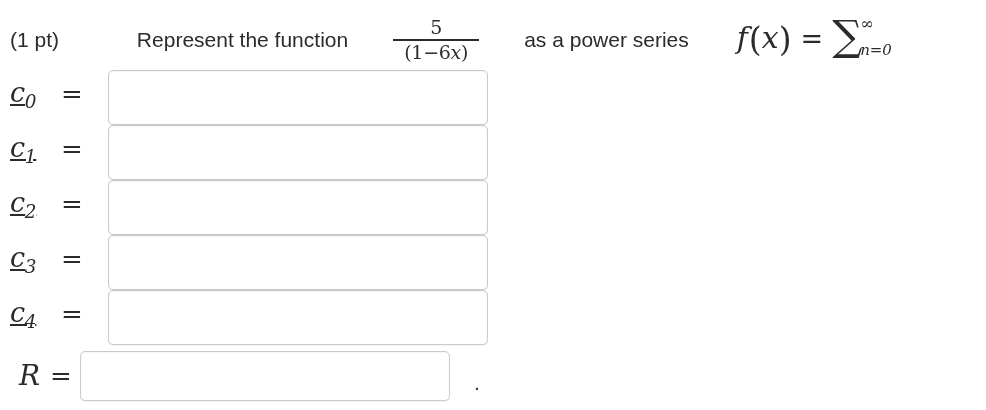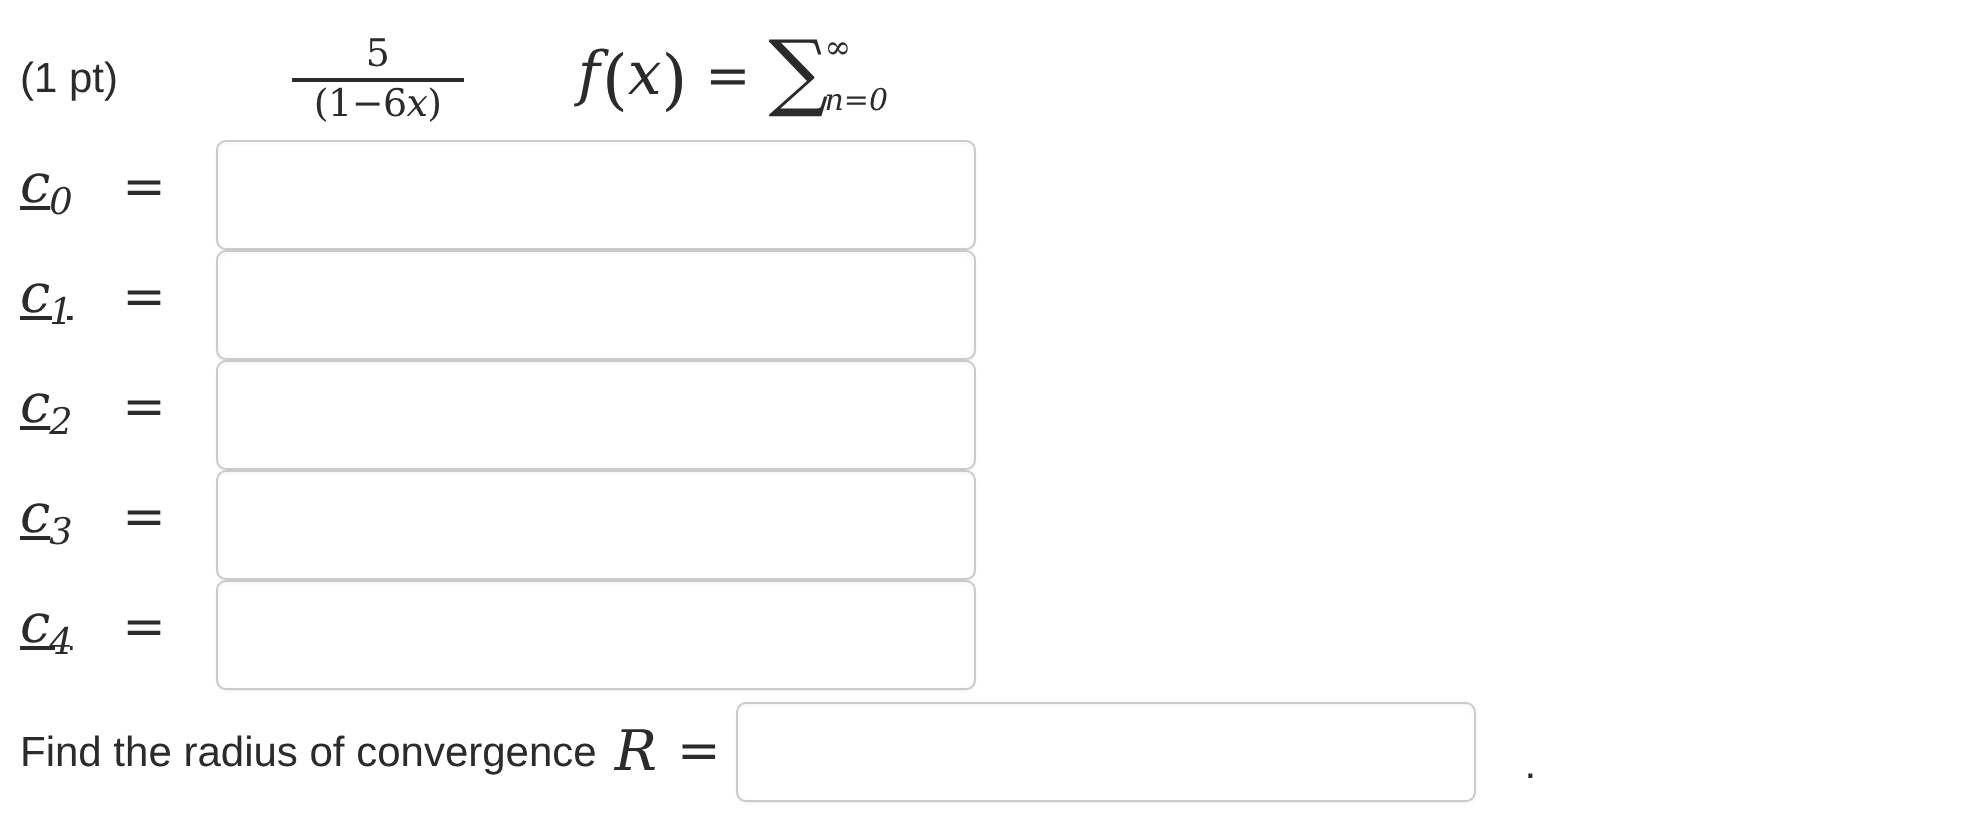--- a/index.html
+++ b/index.html
@@ -237,27 +237,29 @@
     top: 7px;
   }
 </style>
 </head>
 <body>
 
 <div class="stmt-line">
 
   <span class="txt">(1 pt)</span>
   <span class="txt">&nbsp;</span>
+  <span class="txt">Represent the function</span>
 
   <span class="frac">
     <span class="num">5</span>
     <span class="bar"></span>
     <span class="den"><span>(1</span><span>−6</span><span class="ital">x</span><span>)</span></span>
   </span>
 
+  <span class="txt">as a power series</span>
 
   <span class="expr">
     <span class="fn math">f</span>
     <span class="paren">(</span>
     <span class="var">x</span>
     <span class="paren">)</span>
     <span class="eq">=</span>
 
     <span class="sumwrap">
       <span class="sigma">∑</span>
@@ -294,18 +296,17 @@
 </div>
 <input class="ansbox ansbox-coef" style="top: 235px;" type="text" value="">
 
 <div class="coef-row" style="top:288px;justify-content:space-between;">
   <span class="coef-label"><span>c</span><span class="sub">4</span></span>
   <span class="eqsign">=</span>
 </div>
 <input class="ansbox ansbox-coef" style="top: 290px;" type="text" value="">
 
 <div class="radius-row">
-  <span class="txt">Find the radius of convergence</span>
   <span class="rlabel">R</span>
   <span class="req">=</span>
   <input class="ansbox ansbox-radius" type="text" value="" style="">
   <span class="period">.</span>
 </div>
 
 </body></html>

